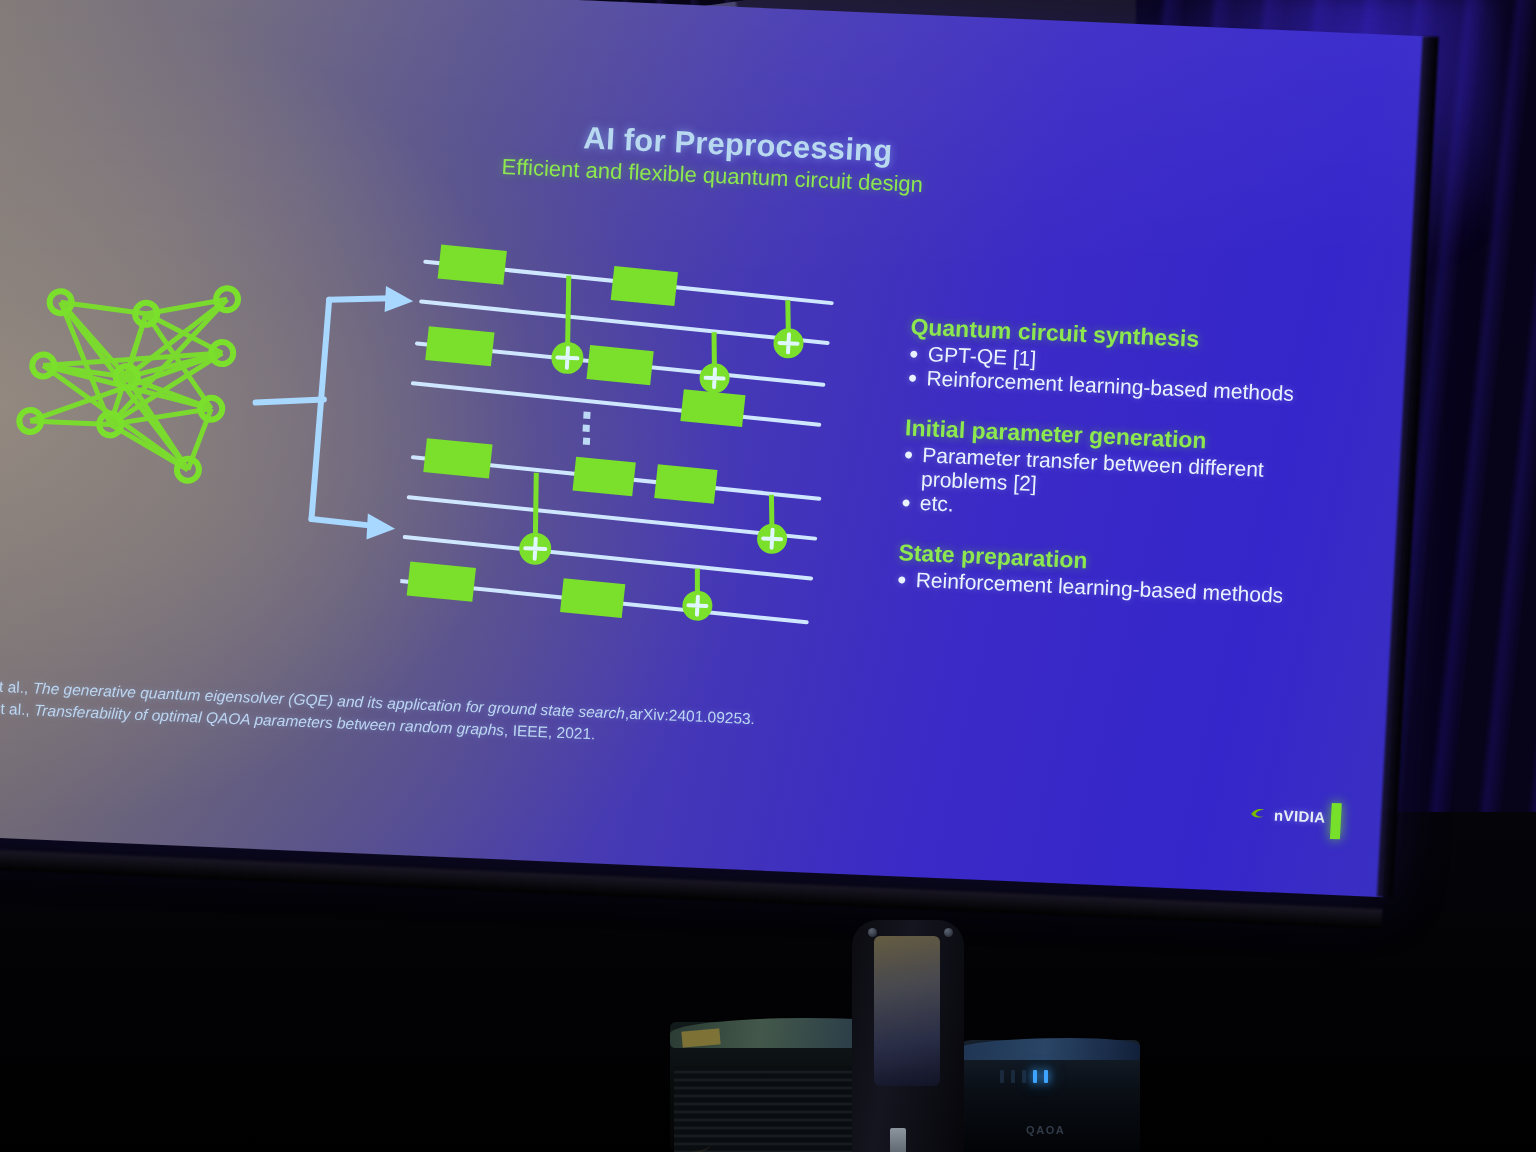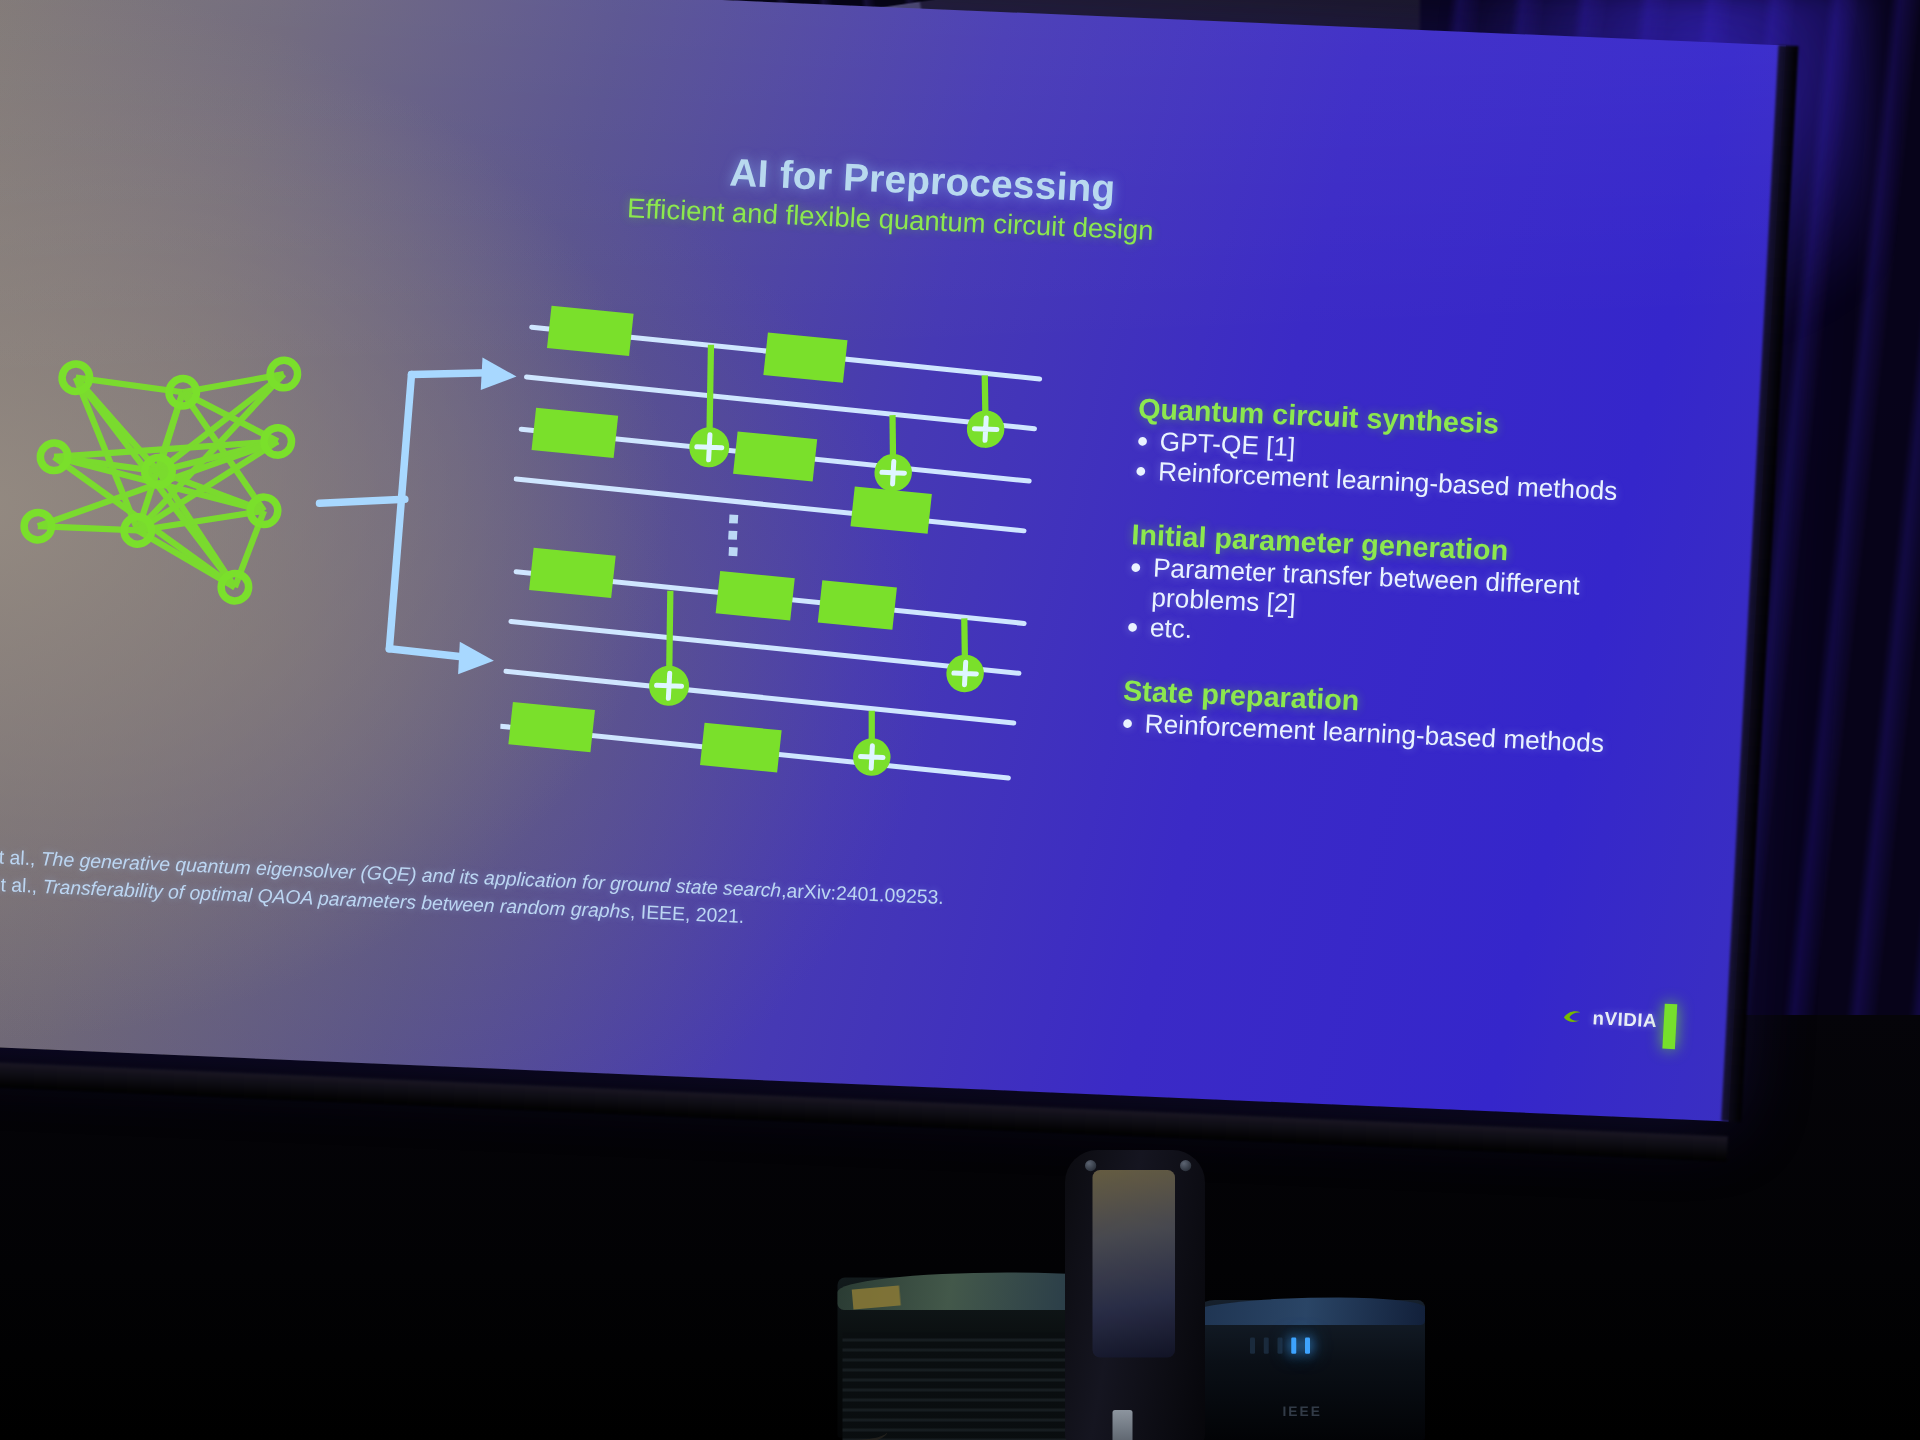--- a/index.html
+++ b/index.html
@@ -333,21 +333,21 @@
     <div class="proj-label"></div>
     <div class="proj-right"></div>
     <div class="proj-right-top"></div>
     <div class="leds">
       <span class="led"></span>
       <span class="led"></span>
       <span class="led"></span>
       <span class="led on"></span>
       <span class="led on"></span>
     </div>
-    <div class="epson">IEEE</div>
+    <div class="epson">QAOA</div>
     <div class="mount"></div>
     <div class="mount-face"></div>
     <div class="screw" style="left:208px;top:-80px;"></div>
     <div class="screw" style="left:284px;top:-80px;"></div>
     <div class="mount-plate"></div>
   </div>
   <div class="cable"></div>
 
 </div>
 

